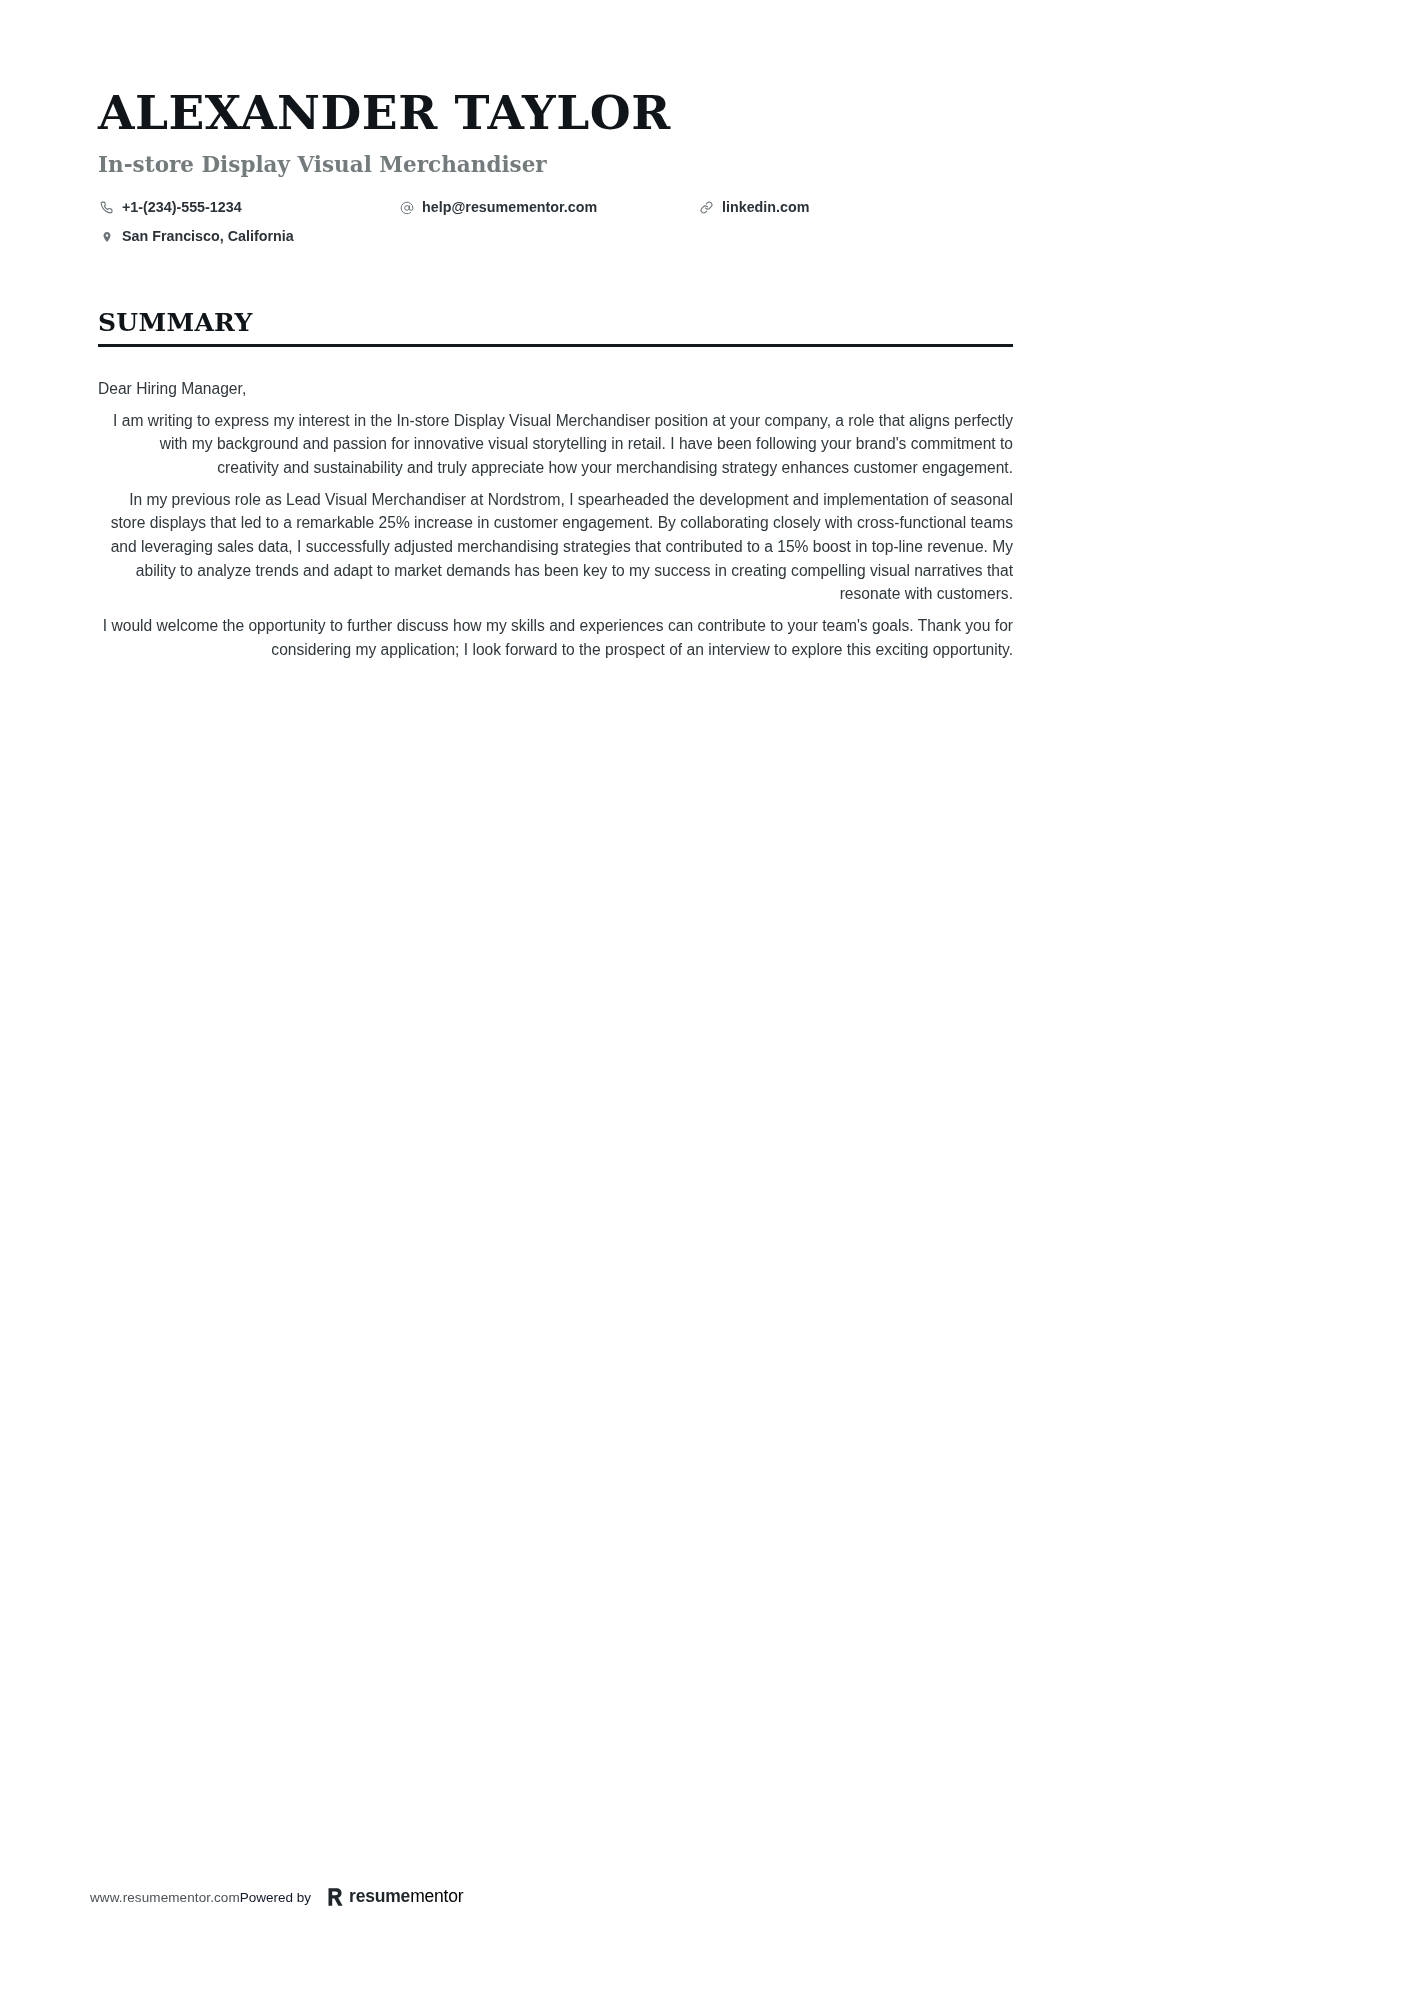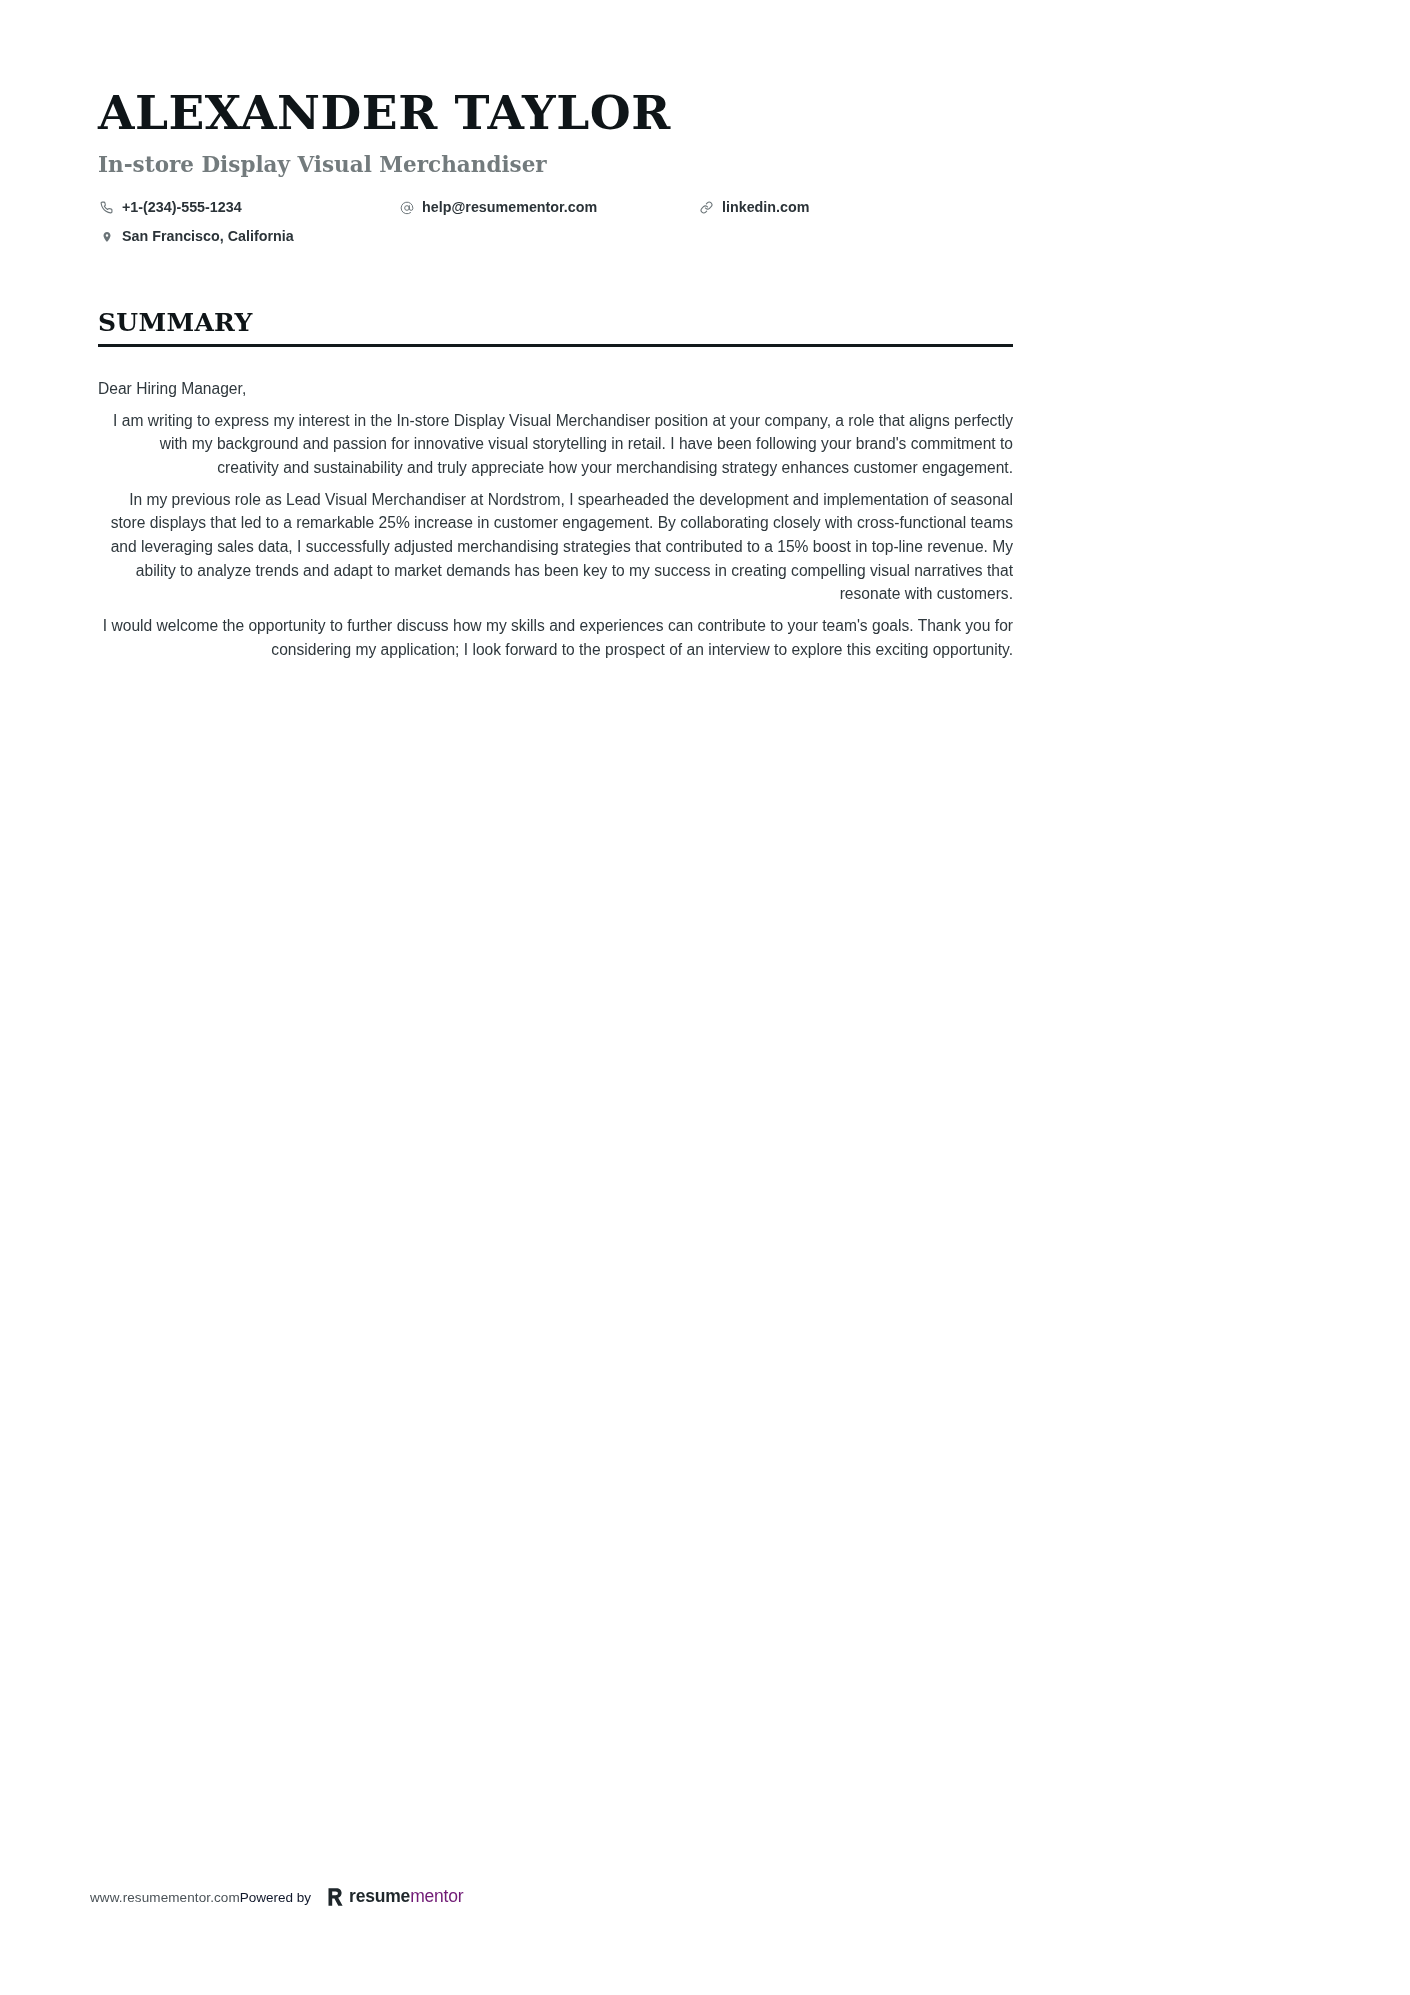--- a/index.html
+++ b/index.html
@@ -150,21 +150,21 @@
     margin-right: 5px;
     display: block;
   }
   .brand-text {
     font-size: 17.5px;
     letter-spacing: -0.2px;
     color: #1f272b;
     line-height: 1;
   }
   .brand-text .b1 { font-weight: 700; }
-  .brand-text .b2 { font-weight: 400; color: #701a75; }
+  .brand-text .b2 { font-weight: 400; color: #000000; }
 </style>
 </head>
 <body>
 
 <div class="page">
 
   <div class="content">
 
     <div>
       <h1 class="hdr-name">Alexander Taylor</h1>

